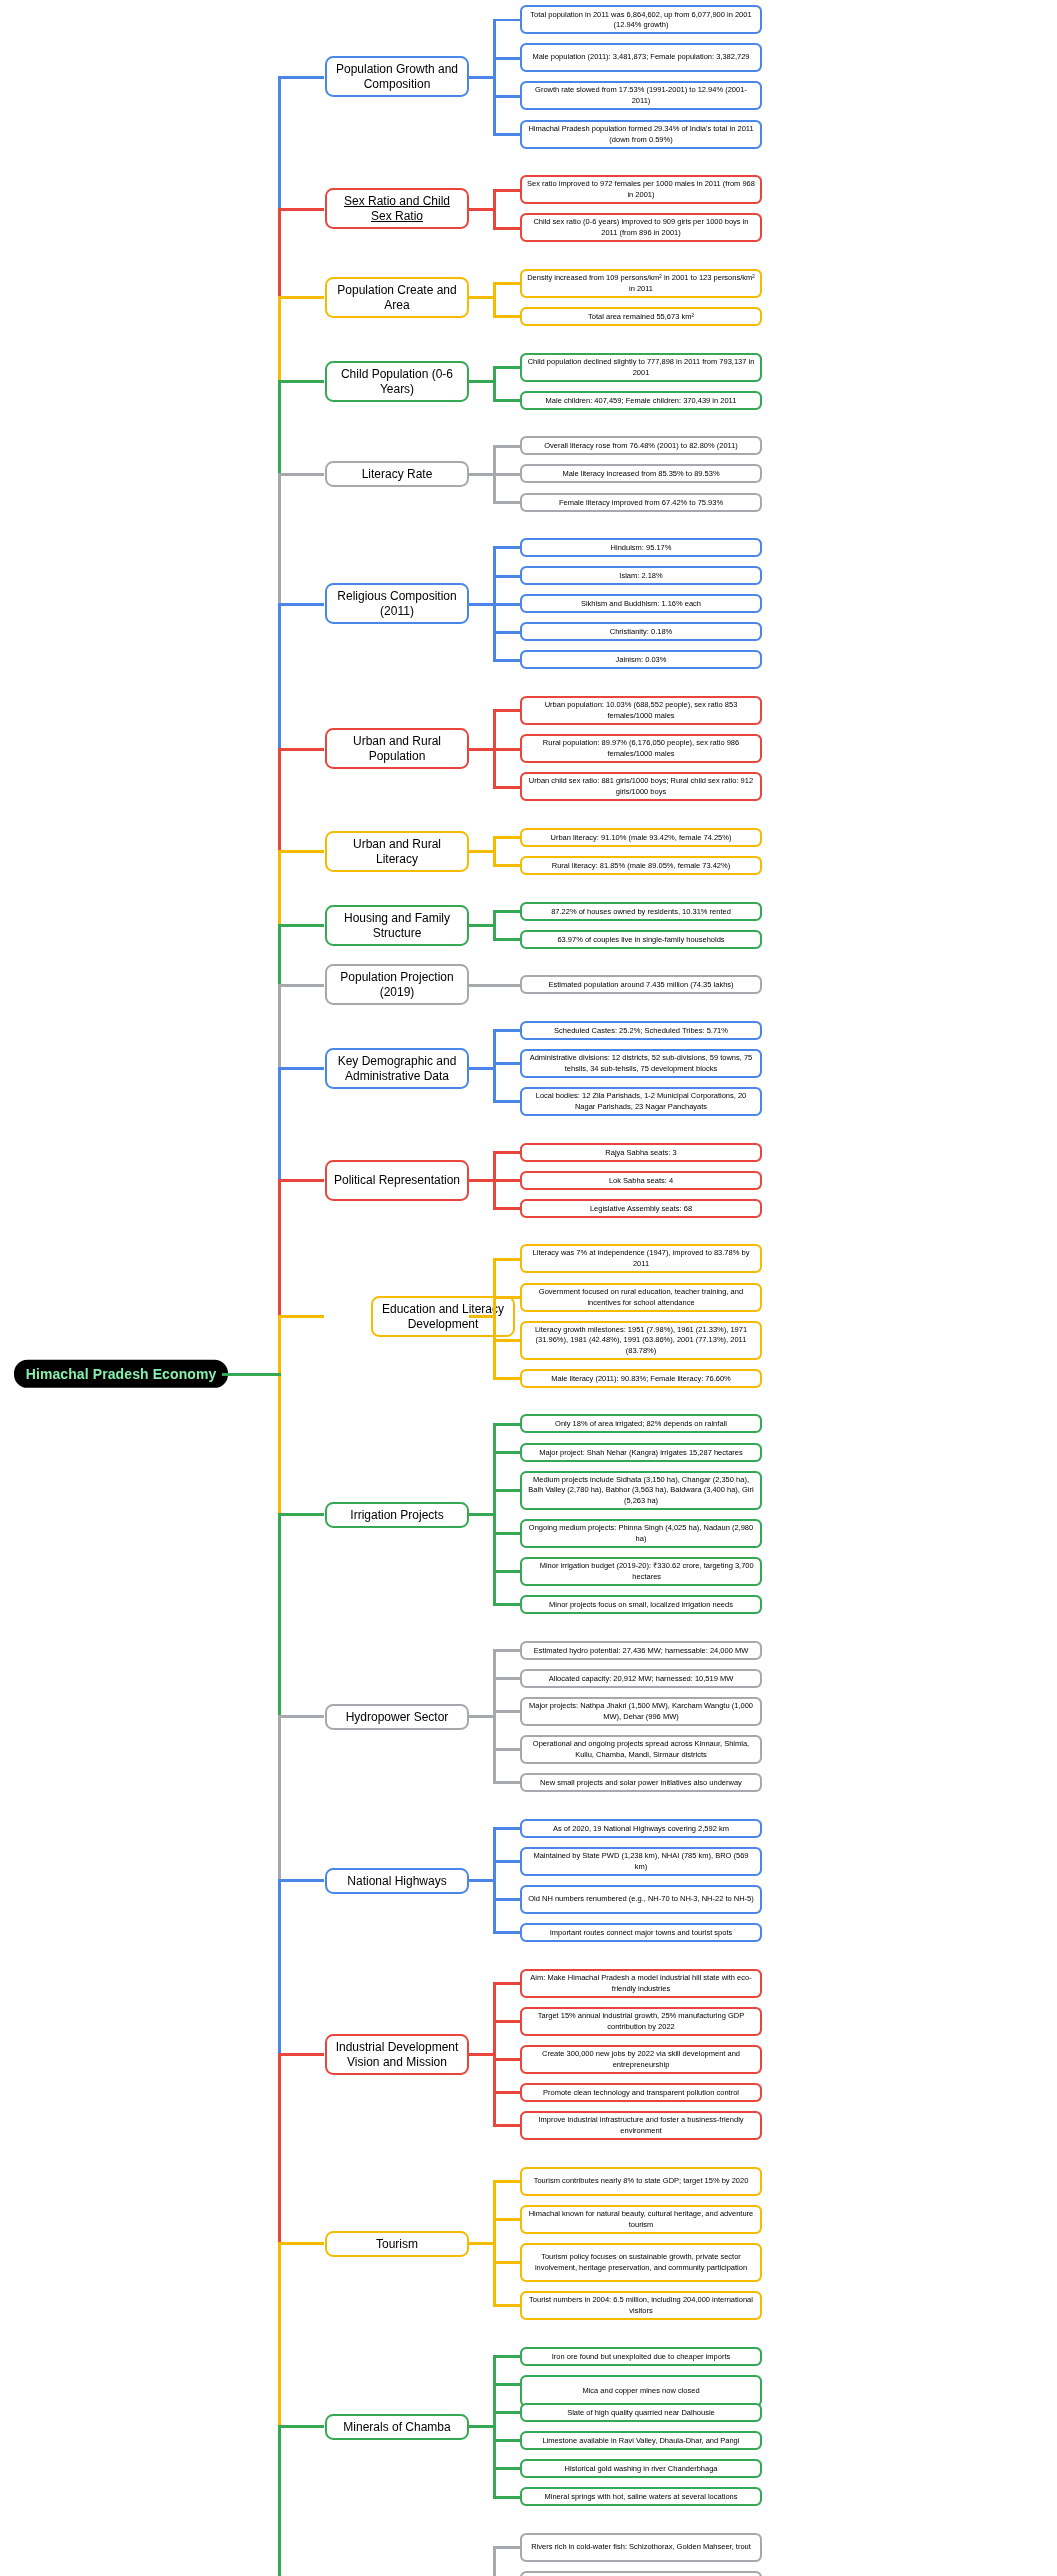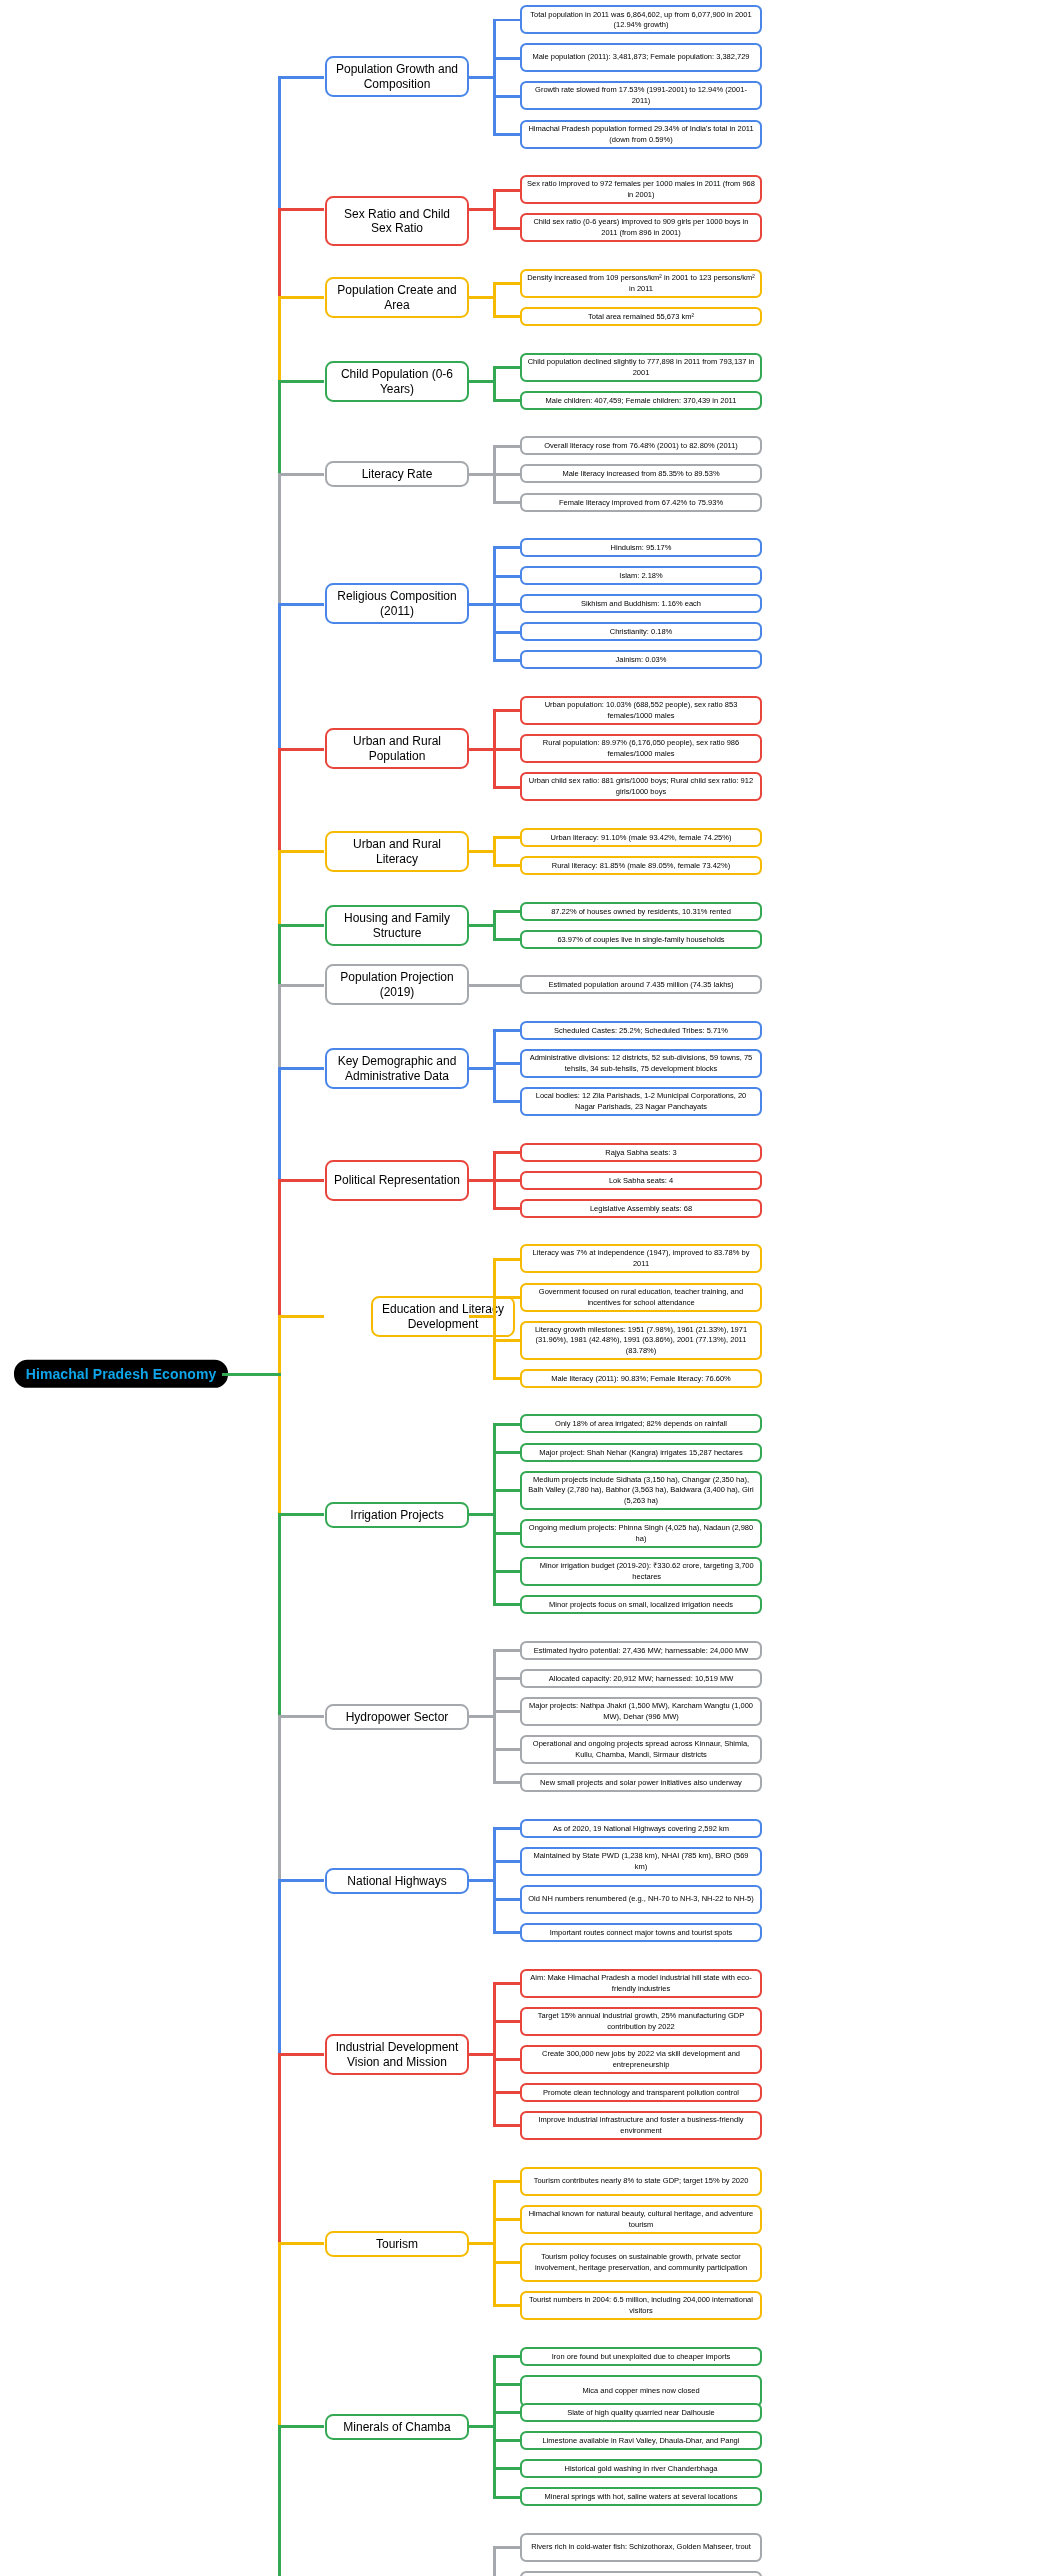--- a/index.html
+++ b/index.html
@@ -14,21 +14,21 @@
     left:0; top:0;
     width:1058px; height:3482px;
   }
   
   .root-node{
     position:absolute;
     left:14.4px;
     top:1739px;
     transform:translateY(-50%);
     background:#000;
-    color:#0ea5e9;
+    color:#86efac;
     border-radius:13.4px;
     padding:6.2px 11.3px;
     font-size:14px;
     font-weight:bold;
     white-space:nowrap;
     letter-spacing:0.1px;
     box-shadow:0 0 0 0 #000;
   }
   
   .branch{
@@ -92,21 +92,21 @@
       <div class="leaf c-blue" style="left: 520px; top: 120px; width: 242px; height: 29px;">Himachal Pradesh population formed 29.34% of India's total in 2011 (down from 0.59%)</div>
       <div class="branch c-blue" style="left: 325px; top: 56px; width: 144px; height: 41px;">Population Growth and Composition</div>
       <div class="ln bg-blue" style="left: 493px; top: 20px; width: 2.6px; height: 114px;"></div>
       <div class="ln bg-blue" style="left: 493px; top: 18.5px; width: 28px; height: 2.6px;"></div>
       <div class="ln bg-blue" style="left: 493px; top: 57px; width: 28px; height: 2.6px;"></div>
       <div class="ln bg-blue" style="left: 493px; top: 95px; width: 28px; height: 2.6px;"></div>
       <div class="ln bg-blue" style="left: 493px; top: 133px; width: 28px; height: 2.6px;"></div>
       <div class="ln bg-blue" style="left: 469px; top: 76px; width: 26px; height: 2.6px;"></div>
       <div class="leaf c-red" style="left: 520px; top: 175px; width: 242px; height: 29px;">Sex ratio improved to 972 females per 1000 males in 2011 (from 968 in 2001)</div>
       <div class="leaf c-red" style="left: 520px; top: 213px; width: 242px; height: 29px;">Child sex ratio (0-6 years) improved to 909 girls per 1000 boys in 2011 (from 896 in 2001)</div>
-      <div class="branch c-red" style="left: 325px; top: 196px; width: 144px; height: 50px;">Sex Ratio and Child Sex Ratio</div>
+      <div class="branch c-red" style="left: 325px; top: 188px; width: 144px; height: 41px; text-decoration: underline;">Sex Ratio and Child Sex Ratio</div>
       <div class="ln bg-red" style="left: 493px; top: 190px; width: 2.6px; height: 38px;"></div>
       <div class="ln bg-red" style="left: 493px; top: 189px; width: 28px; height: 2.6px;"></div>
       <div class="ln bg-red" style="left: 493px; top: 227px; width: 28px; height: 2.6px;"></div>
       <div class="ln bg-red" style="left: 469px; top: 208px; width: 26px; height: 2.6px;"></div>
       <div class="leaf c-amber" style="left: 520px; top: 269px; width: 242px; height: 29px;">Density increased from 109 persons/km² in 2001 to 123 persons/km² in 2011</div>
       <div class="leaf c-amber" style="left: 520px; top: 307px; width: 242px; height: 19.3px;">Total area remained 55,673 km²</div>
       <div class="branch c-amber" style="left: 325px; top: 277px; width: 144px; height: 41px;">Population Create and Area</div>
       <div class="ln bg-amber" style="left: 493px; top: 284px; width: 2.6px; height: 33px;"></div>
       <div class="ln bg-amber" style="left: 493px; top: 282px; width: 28px; height: 2.6px;"></div>
       <div class="ln bg-amber" style="left: 493px; top: 315px; width: 28px; height: 2.6px;"></div>

